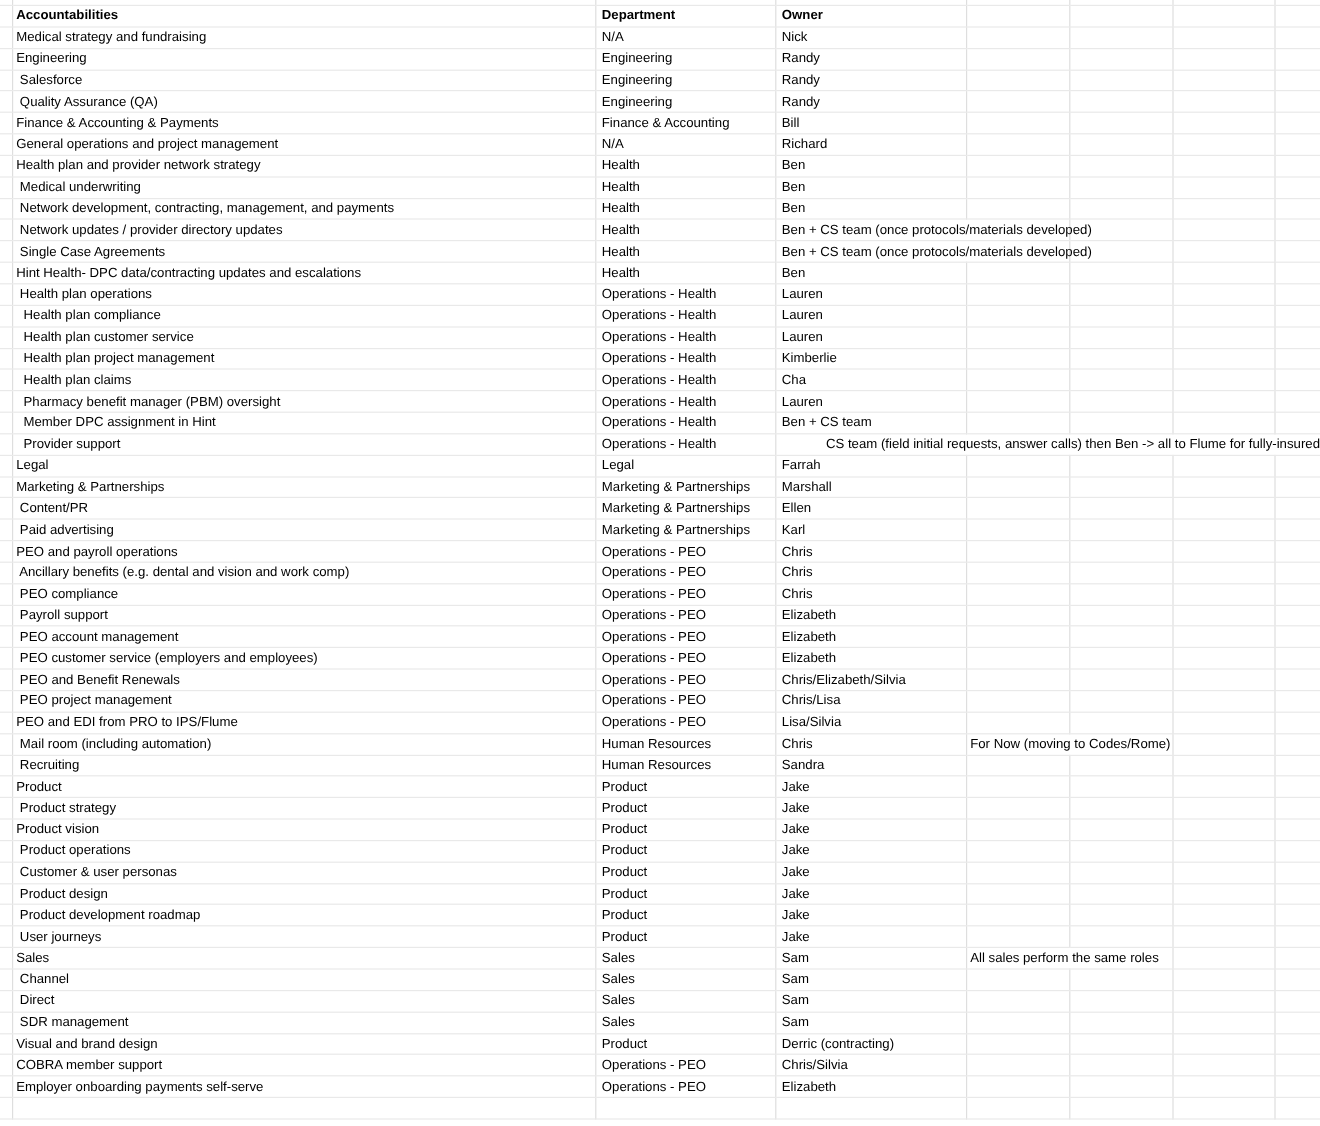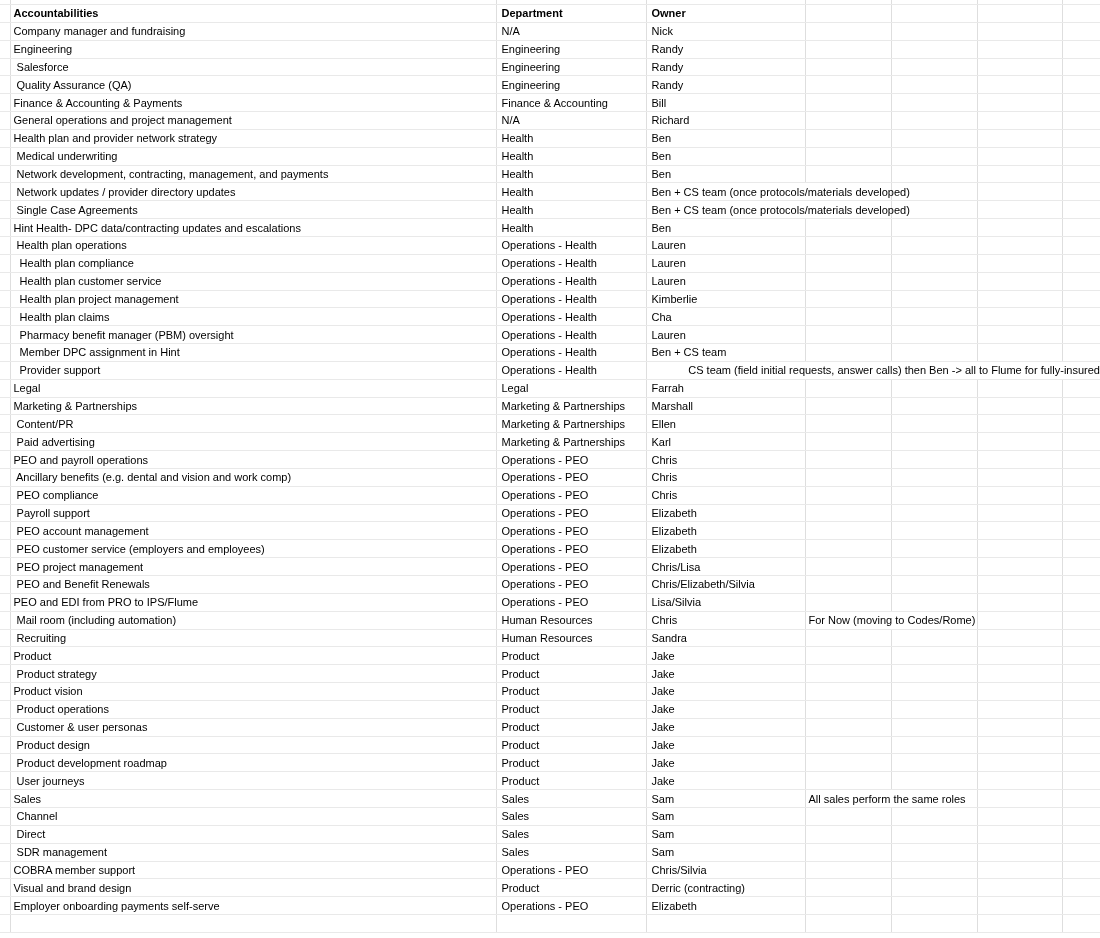--- a/index.html
+++ b/index.html
@@ -59,21 +59,21 @@
             <td class="colA">Accountabilities</td>
             <td>Department</td>
             <td>Owner</td>
             <td></td>
             <td></td>
             <td></td>
             <td></td>
           </tr>
           <tr>
             <td></td>
-            <td class="colA">Company manager and fundraising</td>
+            <td class="colA">Medical strategy and fundraising</td>
             <td>N/A</td>
             <td>Nick</td>
             <td></td>
             <td></td>
             <td></td>
             <td></td>
           </tr>
           <tr>
             <td></td>
             <td class="colA">Engineering</td>
@@ -353,33 +353,33 @@
             <td class="colA"> PEO customer service (employers and employees)</td>
             <td>Operations - PEO</td>
             <td>Elizabeth</td>
             <td></td>
             <td></td>
             <td></td>
             <td></td>
           </tr>
           <tr>
             <td></td>
+            <td class="colA"> PEO and Benefit Renewals</td>
+            <td>Operations - PEO</td>
+            <td>Chris/Elizabeth/Silvia</td>
+            <td></td>
+            <td></td>
+            <td></td>
+            <td></td>
+          </tr>
+          <tr>
+            <td></td>
             <td class="colA"> PEO project management</td>
             <td>Operations - PEO</td>
             <td>Chris/Lisa</td>
-            <td></td>
-            <td></td>
-            <td></td>
-            <td></td>
-          </tr>
-          <tr>
-            <td></td>
-            <td class="colA"> PEO and Benefit Renewals</td>
-            <td>Operations - PEO</td>
-            <td>Chris/Elizabeth/Silvia</td>
             <td></td>
             <td></td>
             <td></td>
             <td></td>
           </tr>
           <tr>
             <td></td>
             <td class="colA">PEO and EDI from PRO to IPS/Flume</td>
             <td>Operations - PEO</td>
             <td>Lisa/Silvia</td>
@@ -521,33 +521,33 @@
             <td class="colA"> SDR management</td>
             <td>Sales</td>
             <td>Sam</td>
             <td></td>
             <td></td>
             <td></td>
             <td></td>
           </tr>
           <tr>
             <td></td>
+            <td class="colA">Visual and brand design</td>
+            <td>Product</td>
+            <td>Derric (contracting)</td>
+            <td></td>
+            <td></td>
+            <td></td>
+            <td></td>
+          </tr>
+          <tr>
+            <td></td>
             <td class="colA">COBRA member support</td>
             <td>Operations - PEO</td>
             <td>Chris/Silvia</td>
-            <td></td>
-            <td></td>
-            <td></td>
-            <td></td>
-          </tr>
-          <tr>
-            <td></td>
-            <td class="colA">Visual and brand design</td>
-            <td>Product</td>
-            <td>Derric (contracting)</td>
             <td></td>
             <td></td>
             <td></td>
             <td></td>
           </tr>
           <tr>
             <td></td>
             <td class="colA">Employer onboarding payments self-serve</td>
             <td>Operations - PEO</td>
             <td>Elizabeth</td>

